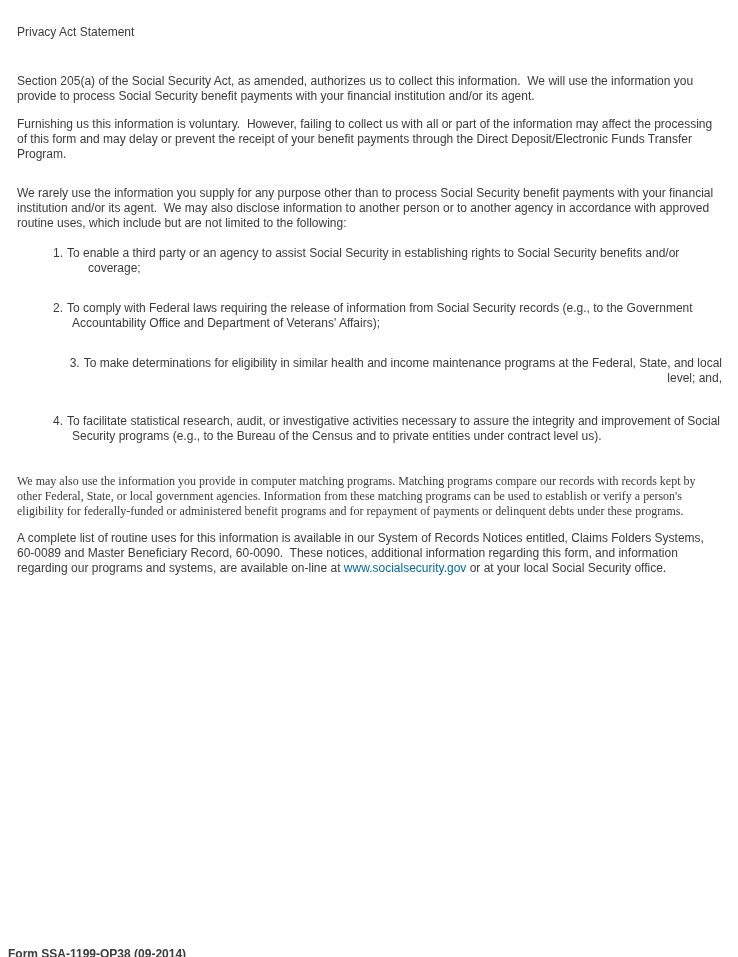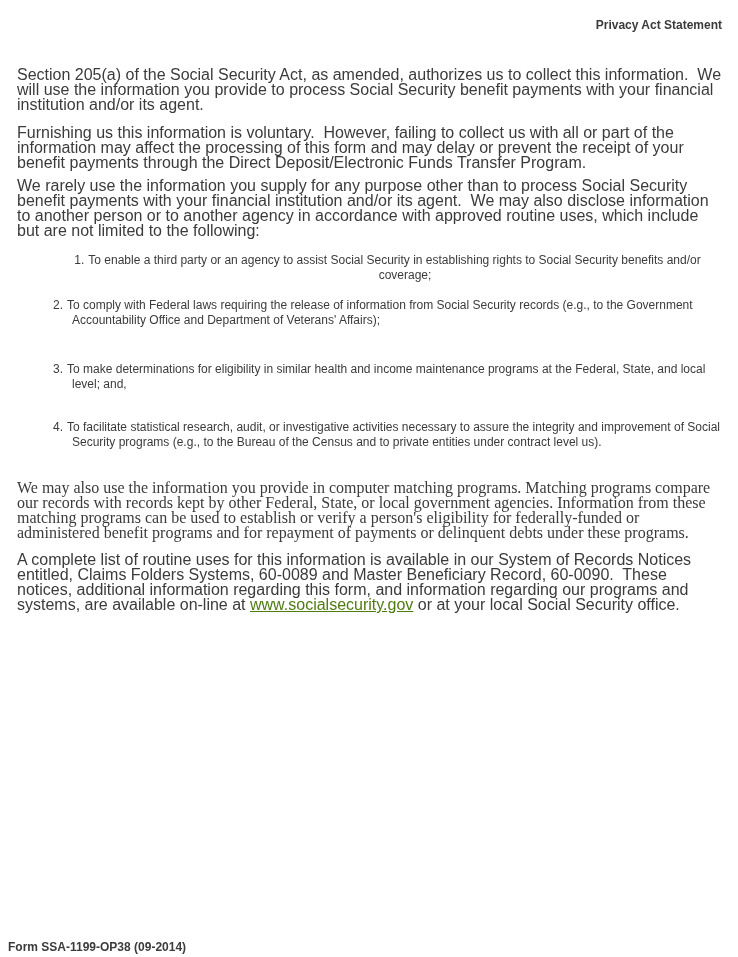--- a/index.html
+++ b/index.html
@@ -16,58 +16,57 @@
     overflow: hidden;
   }
   .page {
     position: relative;
     width: 100%;
     height: 100%;
     padding: 0 16px 0 17px;
     box-sizing: border-box;
   }
   .doc-title {
-    margin-top: 18px;
-    text-align: right;
-    font-weight: bold;
+    margin-top: 25px;
+    text-align: left;
+    font-weight: normal;
     font-size: 12px;
     line-height: 14px;
   }
   .doc-title div {
     white-space: pre-wrap;
   }
   .para {
-    font-size: 16px;
+    font-size: 12px;
     line-height: 15px;
     white-space: pre-wrap;
     margin: 0;
   }
   .p1 { margin-top: 35px; }
   .p2 { margin-top: 13px; }
-  .p3 { margin-top: 8px; }
+  .p3 { margin-top: 24px; }
   .p4 { margin-top: 30px; font-family: Liberation Serif, serif; }
   .p5 { margin-top: 12px; }
 
   .list-item {
     font-size: 12px;
     line-height: 15px;
     white-space: pre-wrap;
   }
   
-  .hang-wide   { padding-left: 71px; text-indent: -35px; text-align: center; }  
+  .hang-wide   { padding-left: 71px; text-indent: -35px; }  
   .hang-narrow { padding-left: 55px; text-indent: -19px; }  
   .li1 { margin-top: 15px; }
-  .li2 { margin-top: 15px; }
-  .li3 { margin-top: 34px; }
+  .li2 { margin-top: 25px; }
+  .li3 { margin-top: 25px; text-align: right; }
   .li4 { margin-top: 28px; }
   .item-num { margin-right: 4px; }
 
   .doc-link {
-    color: #4d7c0f;
-    text-decoration: underline;
+    color: #0369a1;
     cursor: pointer;
   }
   .footer {
     position: absolute;
     left: 8px;
     bottom: 20px;
     font-size: 12px;
     line-height: 15px;
     white-space: pre-wrap;
     font-weight: bold;

